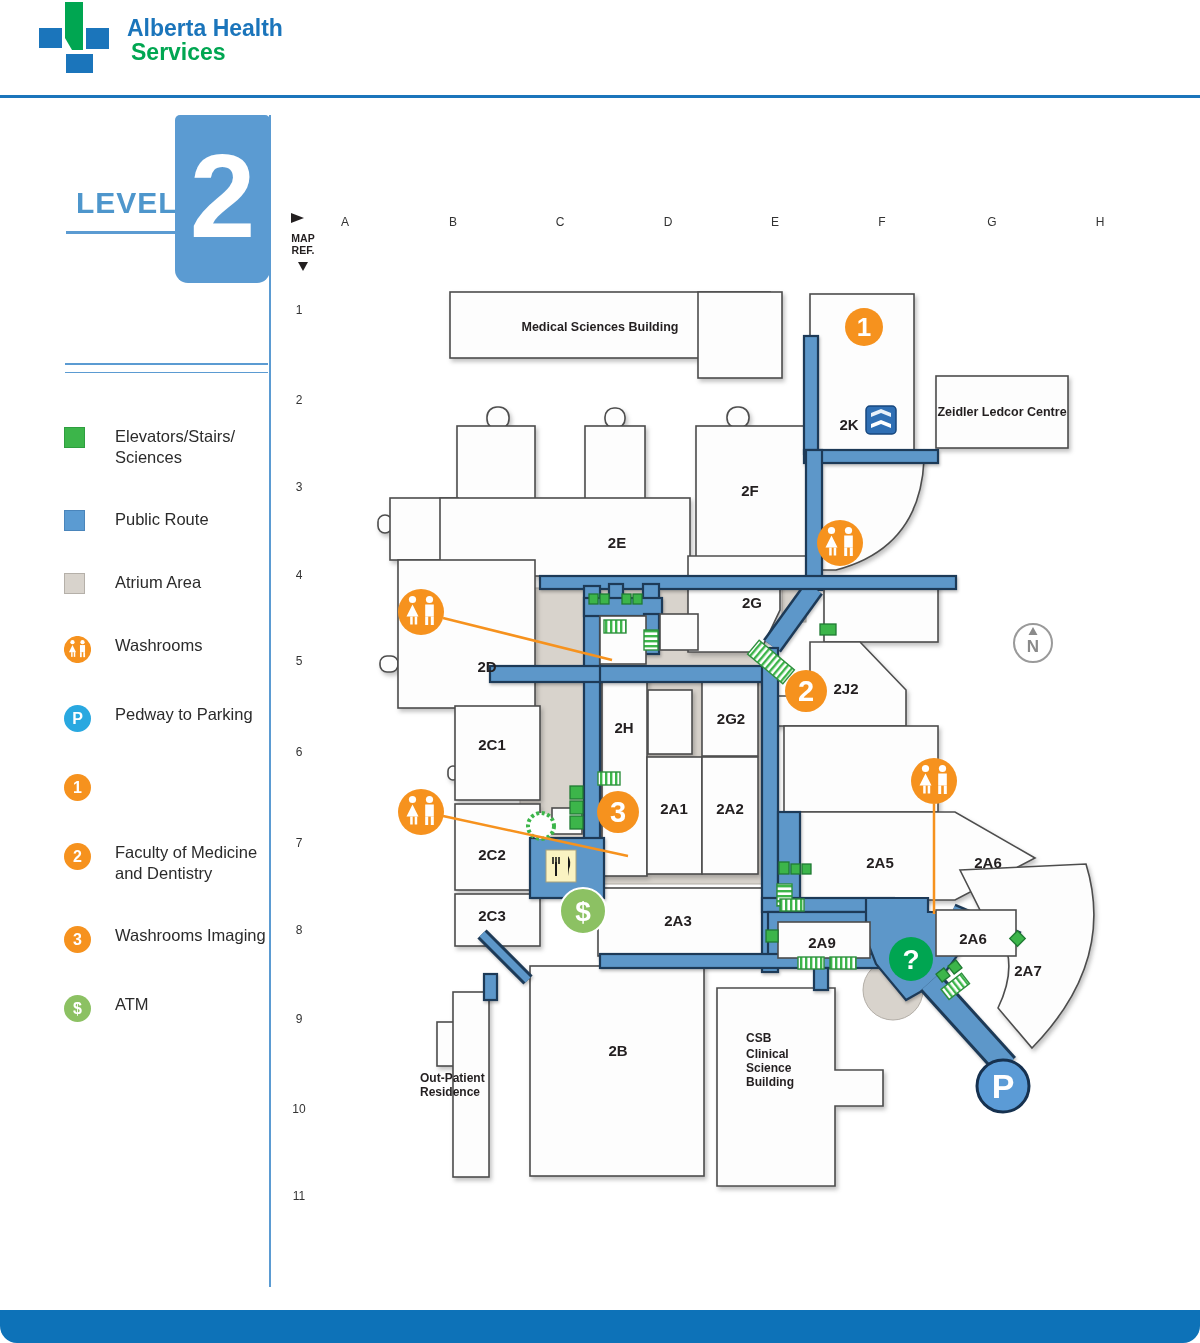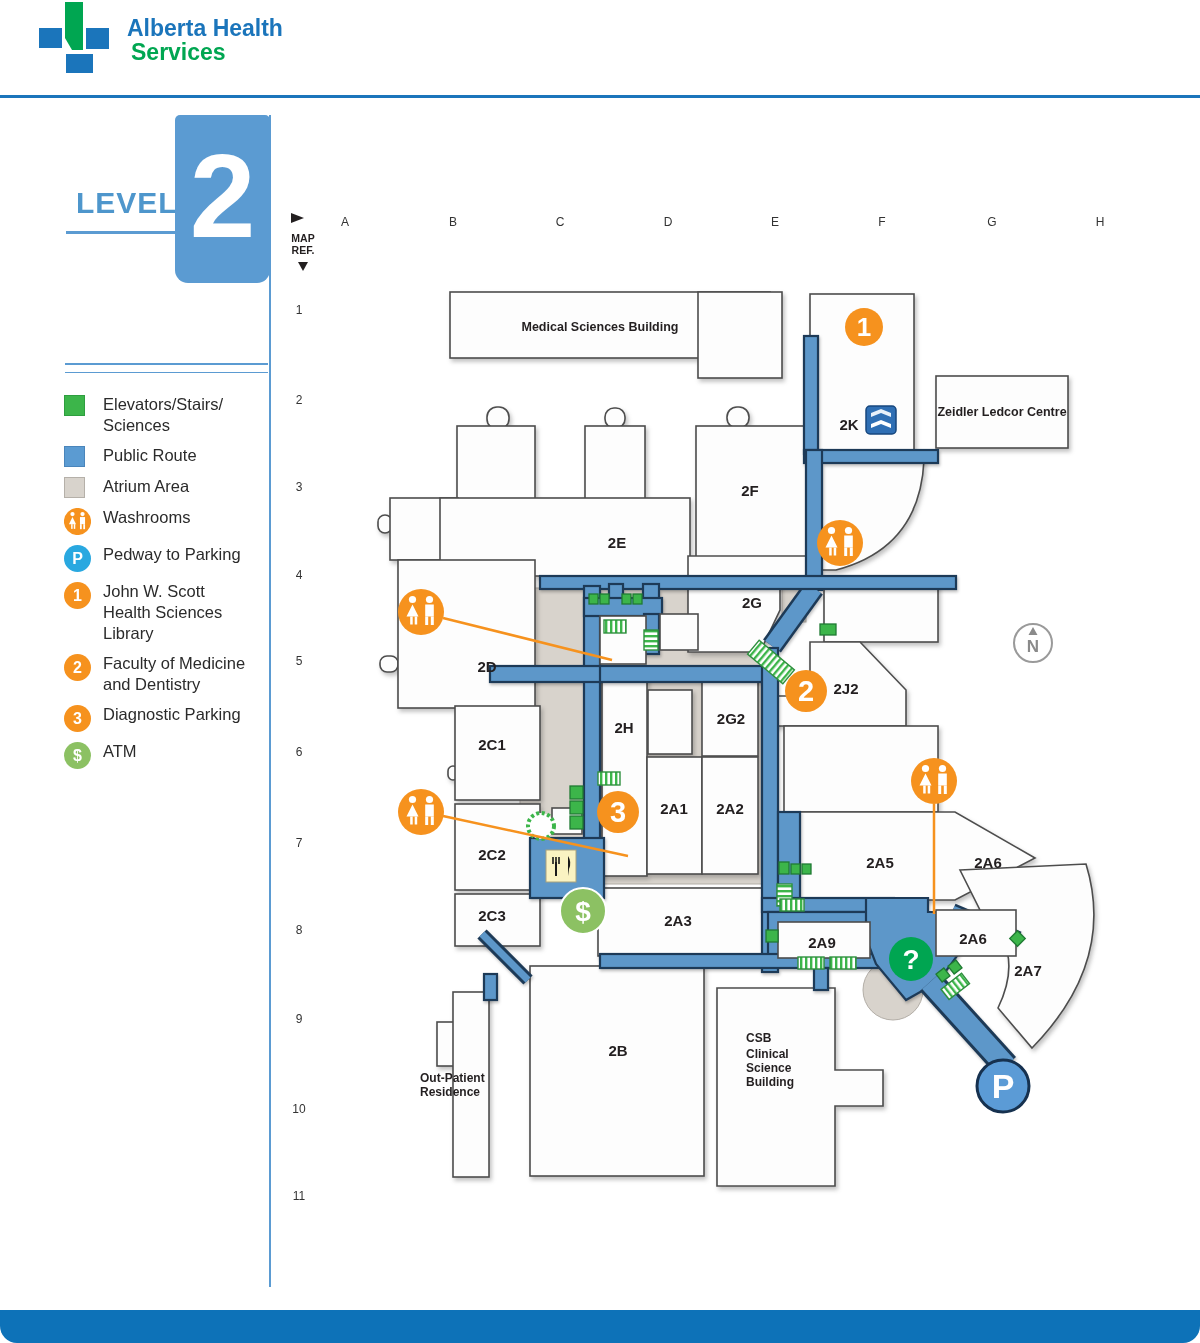--- a/index.html
+++ b/index.html
@@ -14,21 +14,21 @@
   .level-panel{position:absolute;left:175px;top:115px;width:95px;height:168px;background:#5b9bd2;
                border-radius:5px 5px 13px 13px;display:flex;align-items:center;justify-content:center;}
   .level-panel .num{color:#fff;font-size:118px;font-weight:bold;line-height:1;margin-top:-6px;}
   .level-word{position:absolute;left:76px;top:186px;color:#4e96cc;font-size:30px;font-weight:bold;letter-spacing:1px;text-align:center;}
   .level-underline{position:absolute;left:66px;top:231px;width:109px;height:3px;background:#5b9bd2;}
   .facility{position:absolute;left:67px;top:292px;width:205px;color:#2e2e2e;font-size:17px;font-weight:bold;line-height:1.28;}
   .sep2{position:absolute;left:65px;top:363px;width:203px;height:7px;border-top:2px solid #5b9bd2;border-bottom:1px solid #5b9bd2;}
   .vline{position:absolute;left:269px;top:115px;width:2px;height:1172px;background:#5b9bd2;}
   
   .legend{position:absolute;left:64px;top:394px;width:215px;display:flex;flex-direction:column;gap:9px;}
-  .lg-row{display:flex;gap:11px;}
+  .lg-row{display:flex;gap:23px;margin-top:32px;}
   .lg-icon{width:28px;flex:none;display:flex;justify-content:flex-start;align-items:flex-start;padding-top:1px;}
   .sq{width:21px;height:21px;box-sizing:border-box;}
   .sq.green{background:#3cb54a;border:1px solid #2e9e3f;}
   .sq.blue{background:#5b9bd2;border:1px solid #4a85bb;}
   .sq.gray{background:#d8d3cc;border:1px solid #b5b0a9;}
   .circ{width:27px;height:27px;border-radius:50%;display:flex;align-items:center;justify-content:center;
         color:#fff;font-weight:bold;font-size:16px;}
   .circ.orange{background:#f6921e;}
   .circ.pblue{background:#29a8e0;}
   .circ.atm{background:#8cc163;}
@@ -121,41 +121,36 @@
           <div class="circ pblue">P</div>
         </div>
       <div class="lg-text">
           <div>Pedway to Parking</div>
         </div>
     </div>
     <div class="lg-row">
       <div class="lg-icon">
           <div class="circ orange">1</div>
         </div>
-      <div class="lg-text">
-        <div>John W. Scott</div>
-        <div>Health Sciences</div>
-        <div>Library</div>
-      </div>
     </div>
     <div class="lg-row">
       <div class="lg-icon">
           <div class="circ orange">2</div>
         </div>
       <div class="lg-text">
         <div>Faculty of Medicine</div>
         <div>and Dentistry</div>
       </div>
     </div>
     <div class="lg-row">
       <div class="lg-icon">
           <div class="circ orange">3</div>
         </div>
       <div class="lg-text">
-          <div>Diagnostic Parking</div>
+          <div>Washrooms Imaging</div>
         </div>
     </div>
     <div class="lg-row">
       <div class="lg-icon">
           <div class="circ atm">$</div>
         </div>
       <div class="lg-text">
           <div>ATM</div>
         </div>
     </div>

